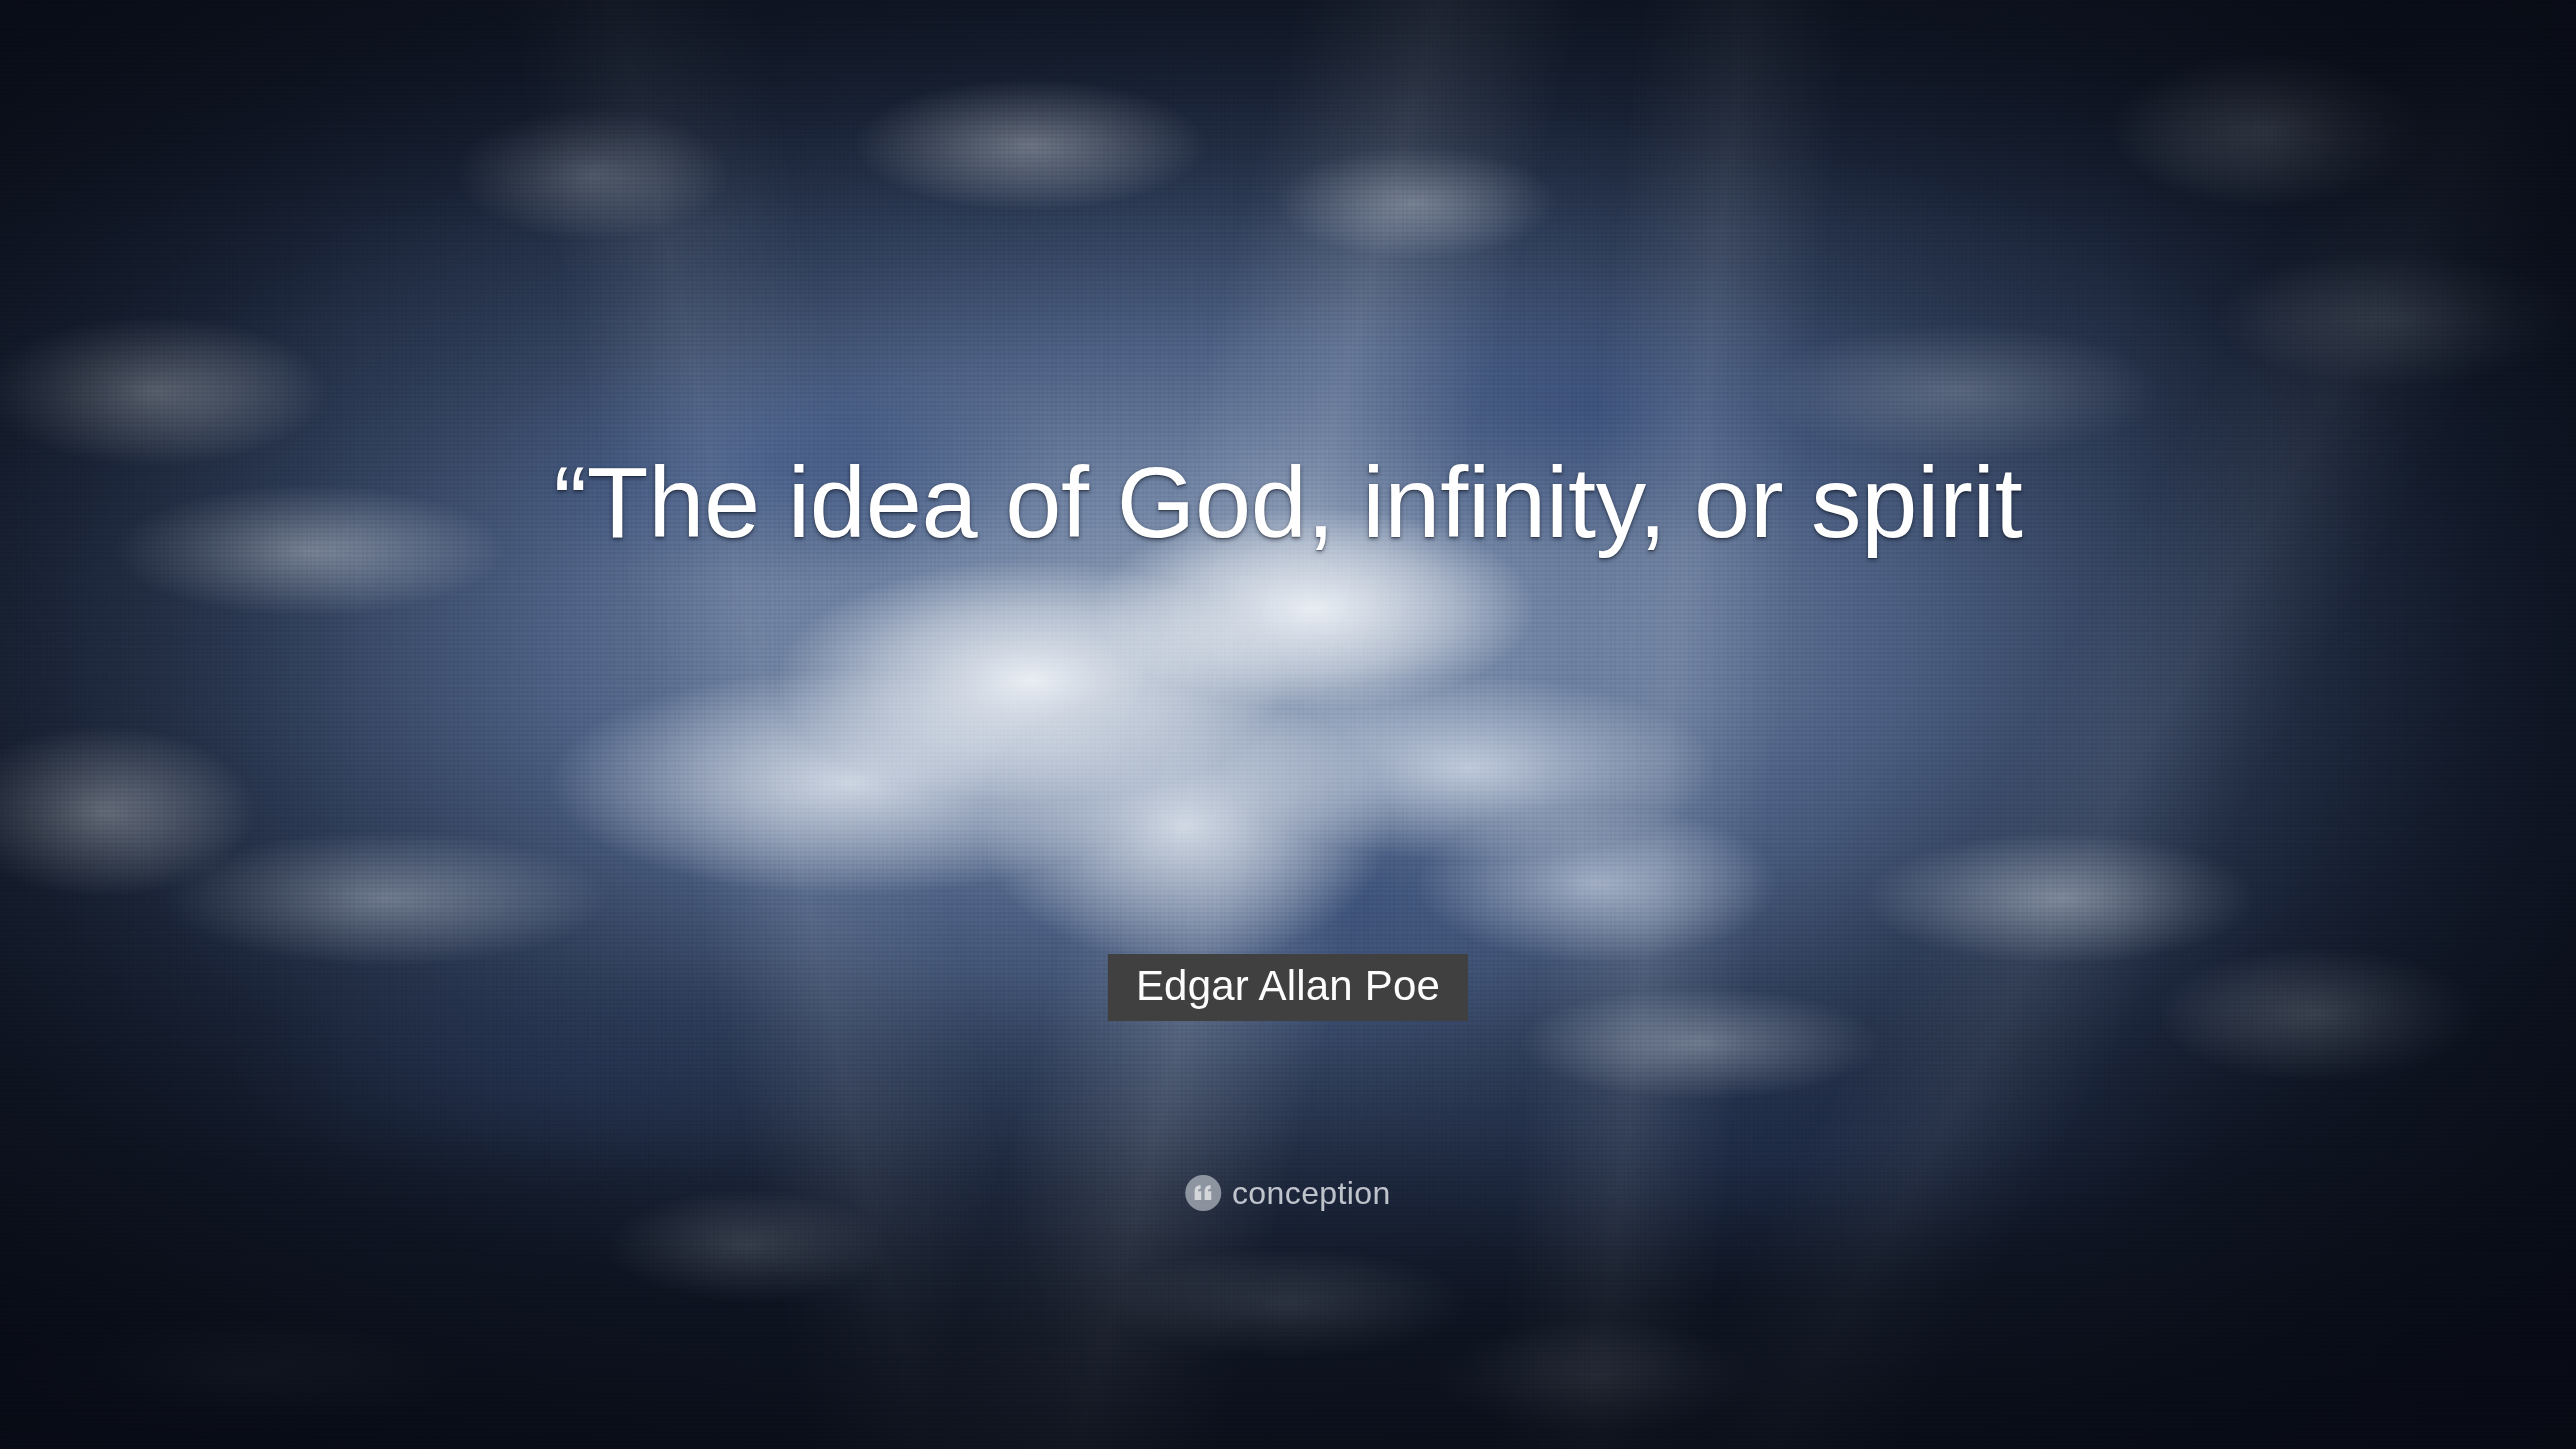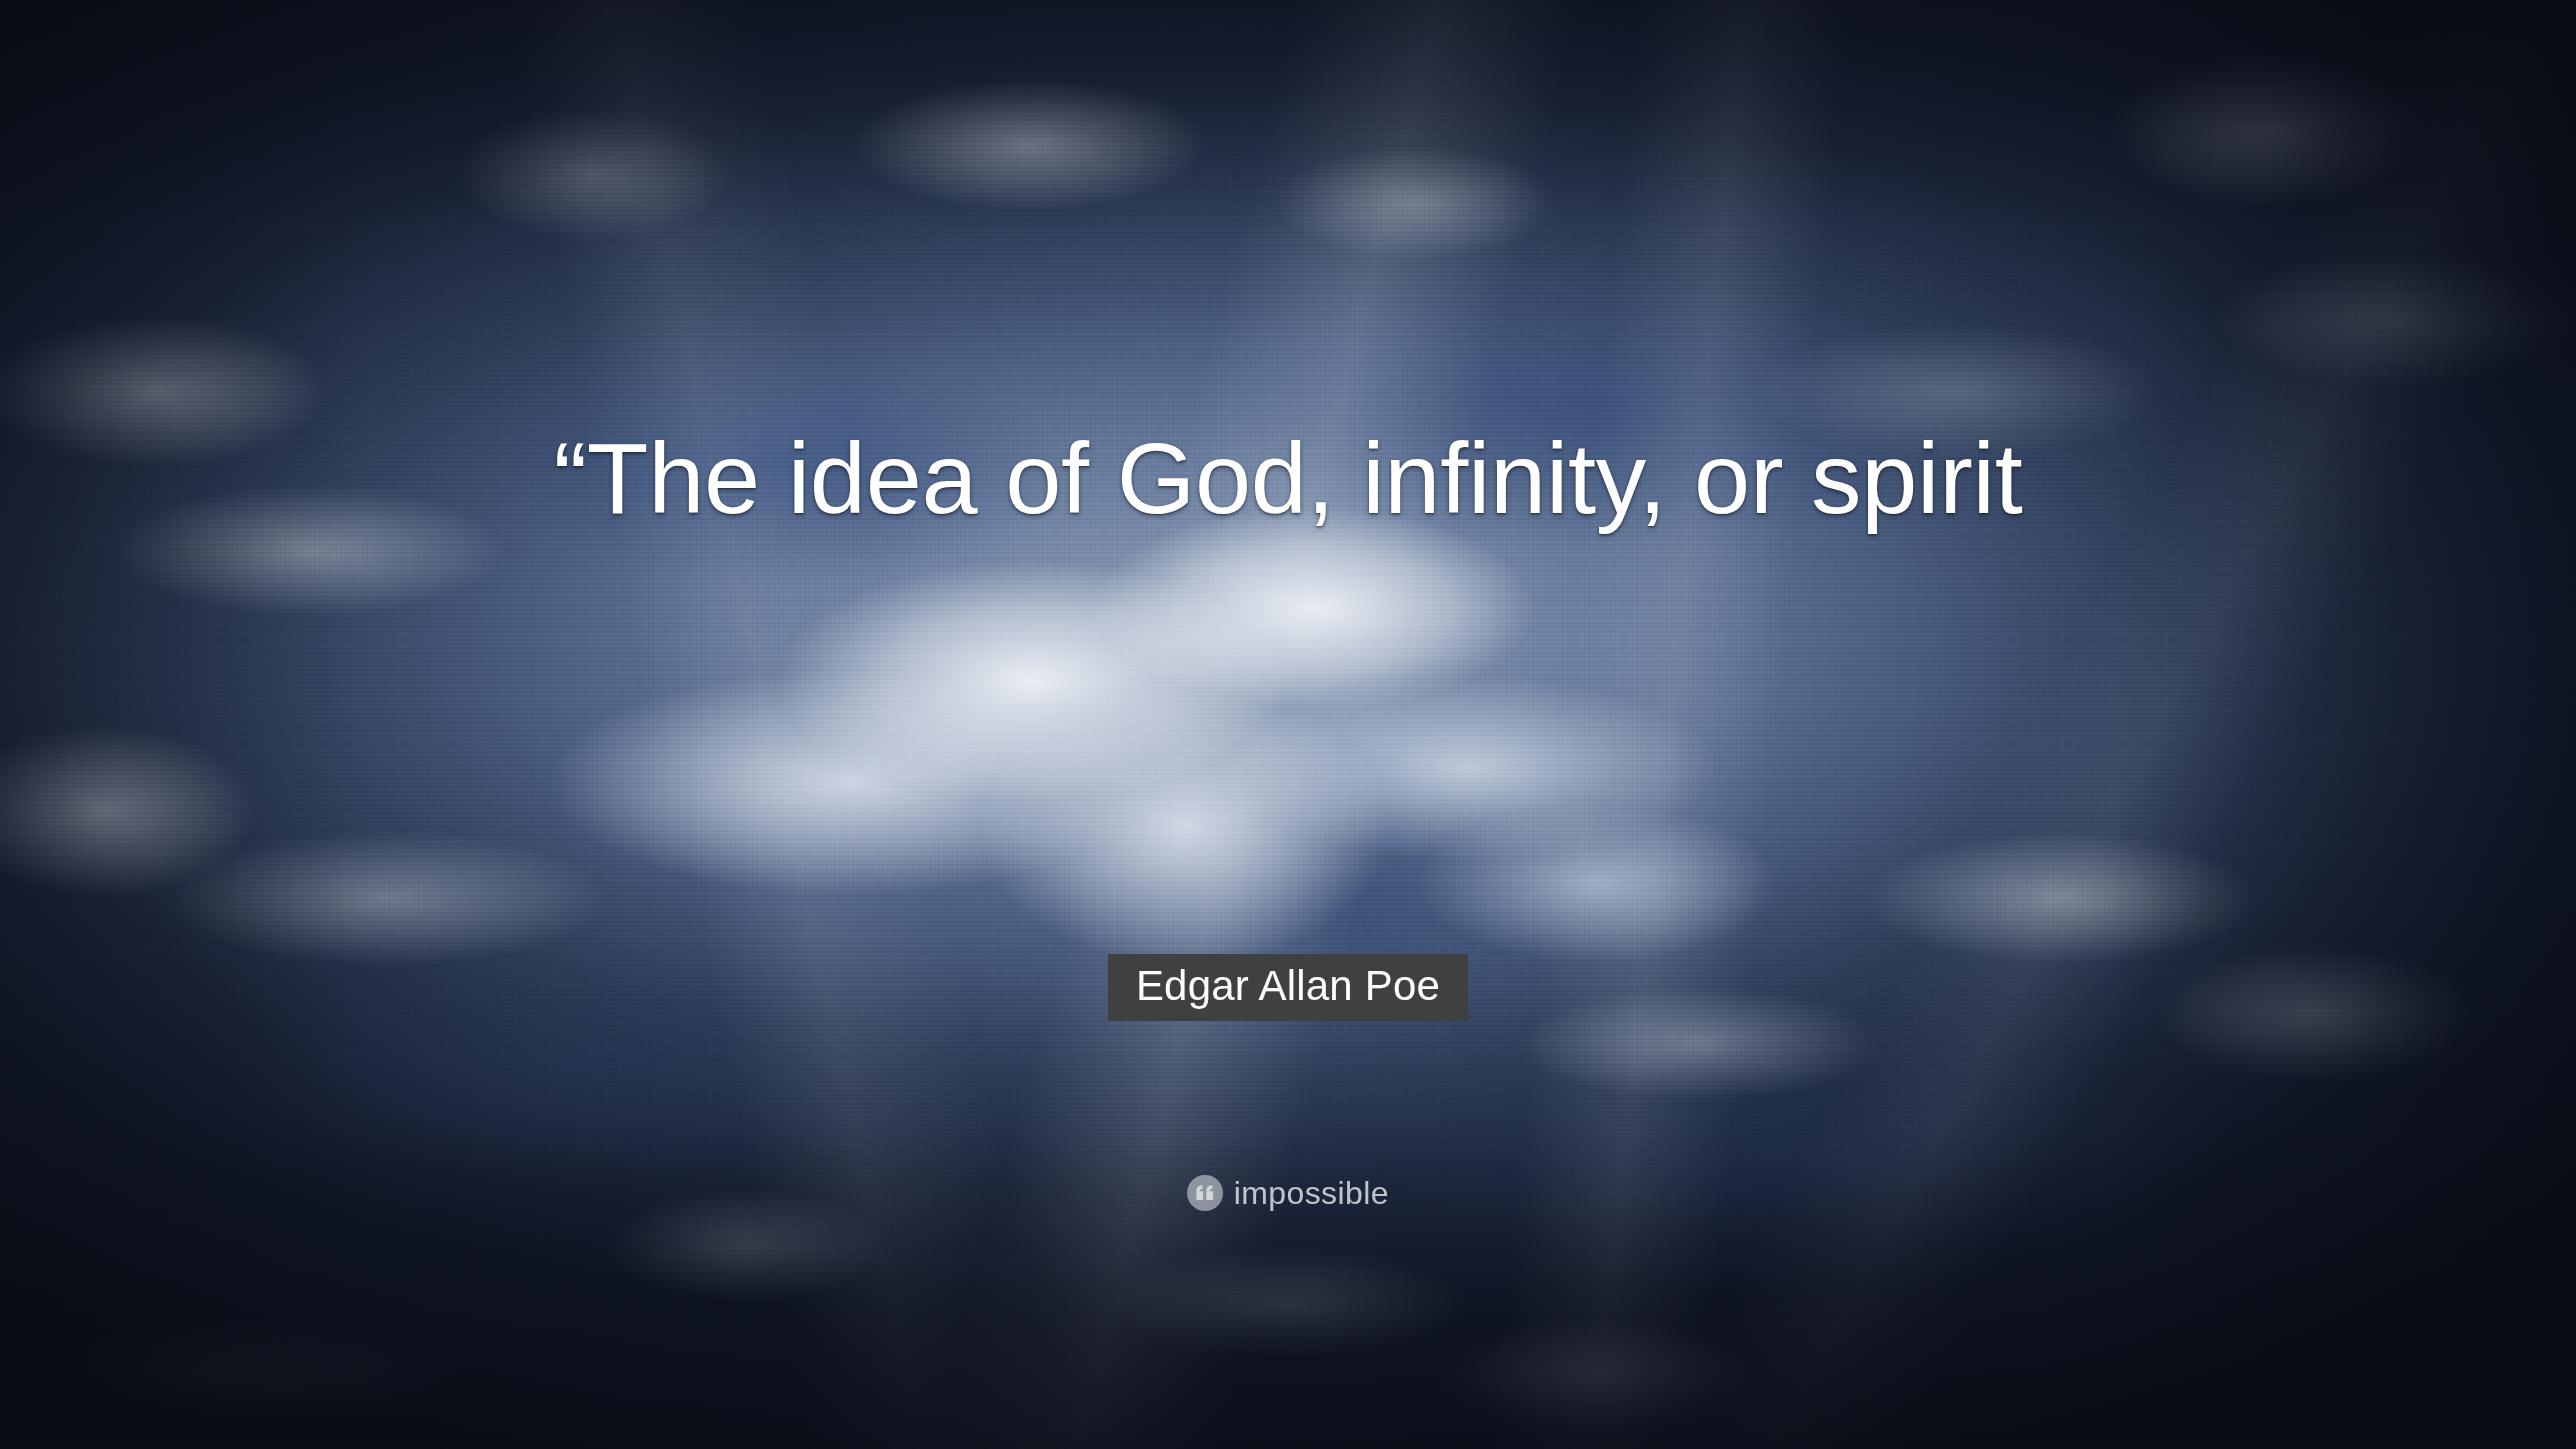--- a/index.html
+++ b/index.html
@@ -119,21 +119,21 @@
     position: absolute;
     inset: 0;
     display: flex;
     flex-direction: column;
     align-items: center;
     z-index: 5;
   }
 
   #quote-block {
     position: absolute;
-    top: 416px;
+    top: 440px;
     left: 50%;
     transform: translateX(-50%);
     width: 1811px;
     text-align: center;
   }
 
   .quote-line {
     font-size: 101px;
     line-height: 125px;
     font-weight: 300;
@@ -217,18 +217,18 @@
       <span id="author-name">Edgar Allan Poe</span>
     </div>
 
     <div id="watermark">
       <span id="watermark-icon">
         <svg width="20" height="17.4" viewBox="0 0 30 26" aria-hidden="true">
           <path d="M2 24 L2 11 C2 5 5 2 11 2 L11 7 C8 7 7 8.5 7 11 L12 11 L12 24 Z" fill="#ffffff"></path>
           <path d="M17 24 L17 11 C17 5 20 2 26 2 L26 7 C23 7 22 8.5 22 11 L27 11 L27 24 Z" fill="#ffffff"></path>
         </svg>
       </span>
-      <span id="watermark-text">impossible</span>
+      <span id="watermark-text">conception</span>
     </div>
 
   </div>
 </div>
 
 
 </body></html>

